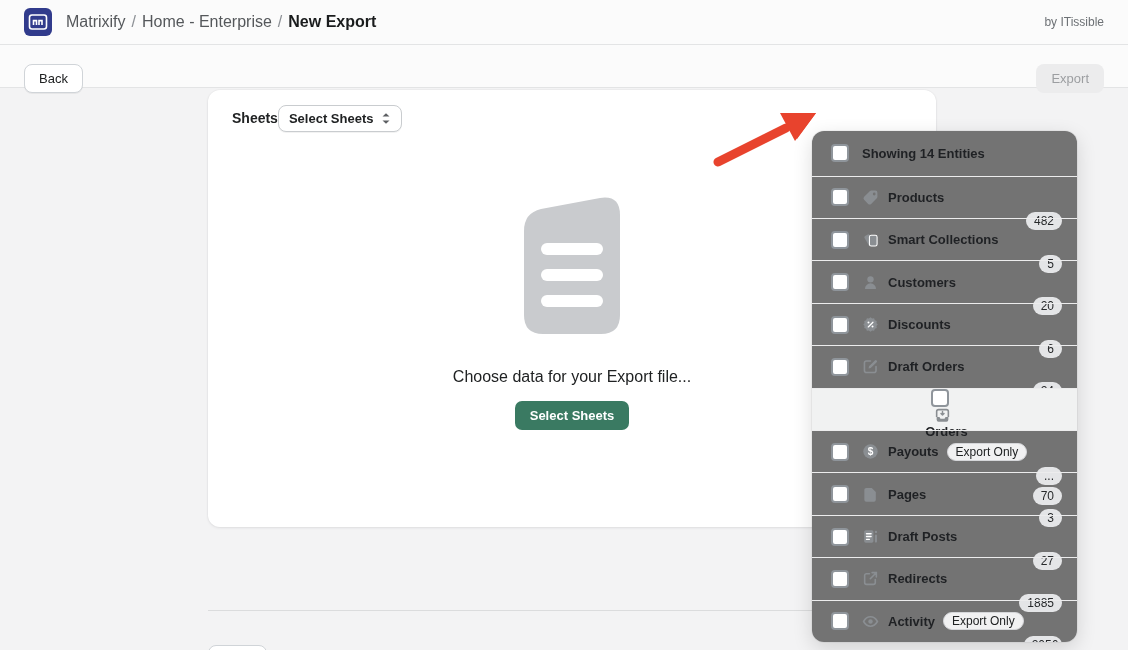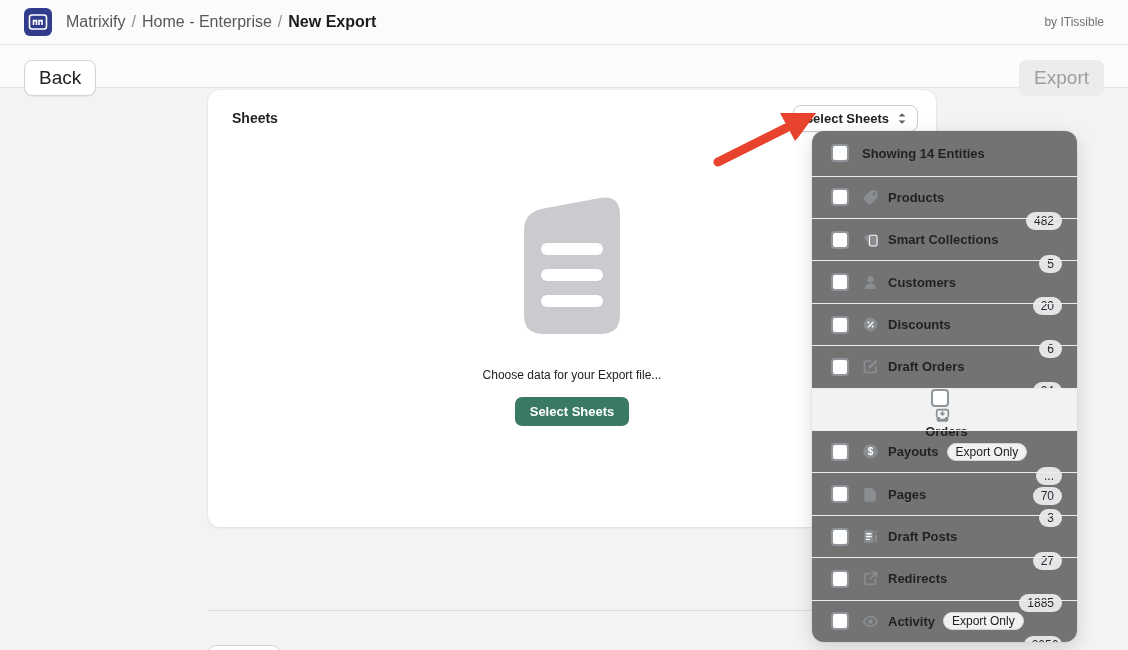--- a/index.html
+++ b/index.html
@@ -26,49 +26,49 @@
   }
   .breadcrumb{ font-size:16px; color:#55585b; display:flex; gap:6px; align-items:center;}
   .breadcrumb .crumb-last{ color:#1a1c1d; font-weight:600; }
   .breadcrumb .sep{ color:#8c9095; }
   .byline{ font-size:12px; color:#6d7175; }
   .actionbar{
     height:43px; background:var(--bar-bg); border-bottom:1px solid #e3e4e5;
     display:flex; align-items:center; justify-content:space-between; padding:0 24px;
   }
   .btn{
-    font-family:inherit; font-size:19px; color:#202223;
+    font-family:inherit; font-size:13px; color:#202223;
     background:#fff; border:1px solid #d0d4d8; border-radius:8px;
     padding:6px 14px; cursor:pointer; box-shadow:0 1px 0 rgba(0,0,0,.05);margin-top:24px;
   }
   .btn-disabled{
     background:#ececed; border:none; color:#9c9ea1; box-shadow:none; cursor:default;
     padding:7px 15px;
   }
   
   .stage{ position:relative; height:562px; }
   .card{
     position:absolute; background:#fff; border-radius:12px;
     box-shadow:0 1px 3px rgba(22,29,37,.08), 0 0 0 1px rgba(0,0,0,.02);
   }
   .sheets-card{ left:208px; top:2px; width:728px; height:437px; }
   .card-head{
-    display:flex; align-items:flex-start; justify-content:space-between;
+    display:flex; align-items:flex-start; 
     padding:15px 18px 0 24px;
   }
   .card-title{ font-size:14px; font-weight:700; padding-top:5px; }
   .select-dd-btn{
     font-family:inherit; font-size:13px; font-weight:600; color:#202223;
     background:#fff; border:1px solid #c9cccf; border-radius:8px;
     padding:5px 10px; display:flex; align-items:center; gap:8px; cursor:pointer;
     box-shadow:0 1px 0 rgba(0,0,0,.05);
   }
   .empty{ display:flex; flex-direction:column; align-items:center; }
   .doc-icon{ margin-top:57px; }
-  .empty-msg{ font-size:12px; color:#202223; margin-top:32px; }
+  .empty-msg{ font-size:16px; color:#202223; margin-top:32px; }
   .green-btn{
     margin-top:15px; font-family:inherit; font-size:13px; font-weight:600; color:#fff;
     background:var(--green); border:none; border-radius:7px; padding:7px 15px; cursor:pointer;
   }
   .options-card{ left:208px; top:450px; width:728px; height:55px; display:flex; align-items:center; padding:0 24px; }
   .footer-divider{ position:absolute; left:208px; top:522px; width:728px; height:1px; background:#dbdcdd; }
   .footer-back{ position:absolute; left:208px; top:533px; }
   
   .arrow-svg{ position:absolute; left:698px; top:17px; pointer-events:none; }
   

